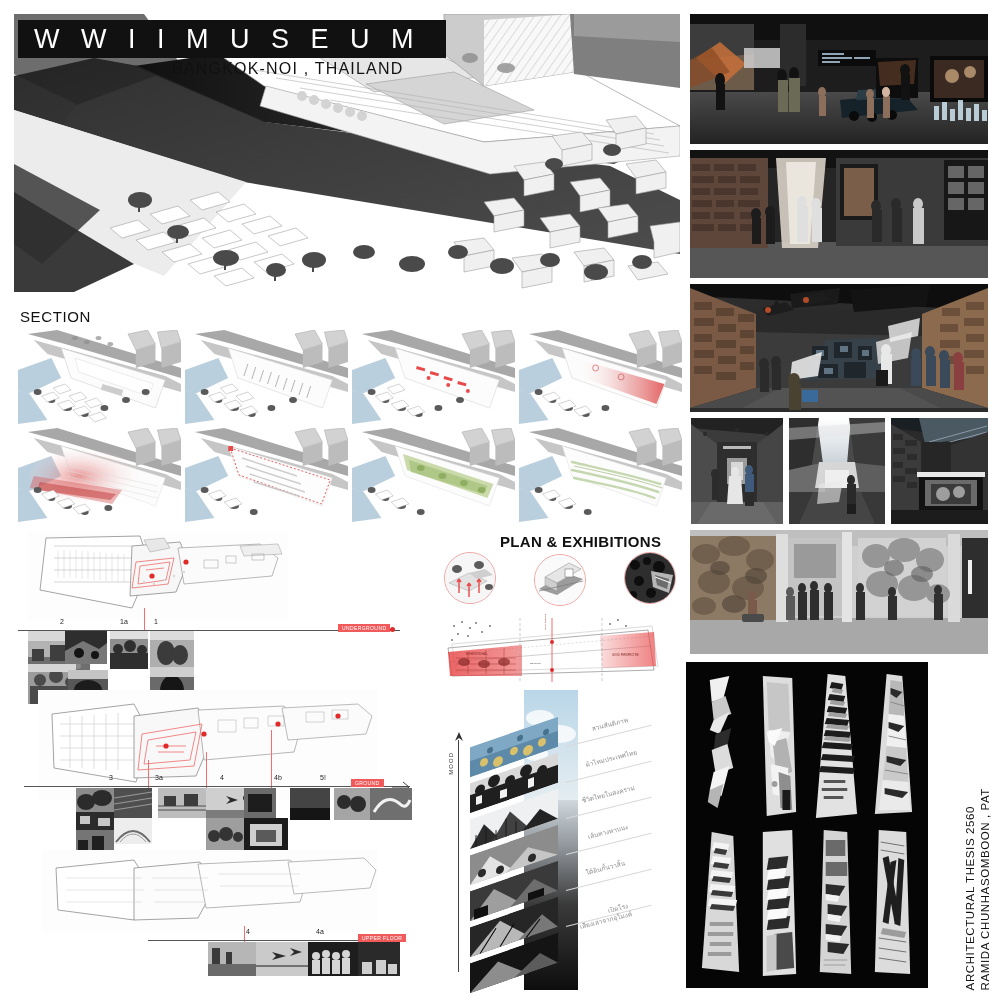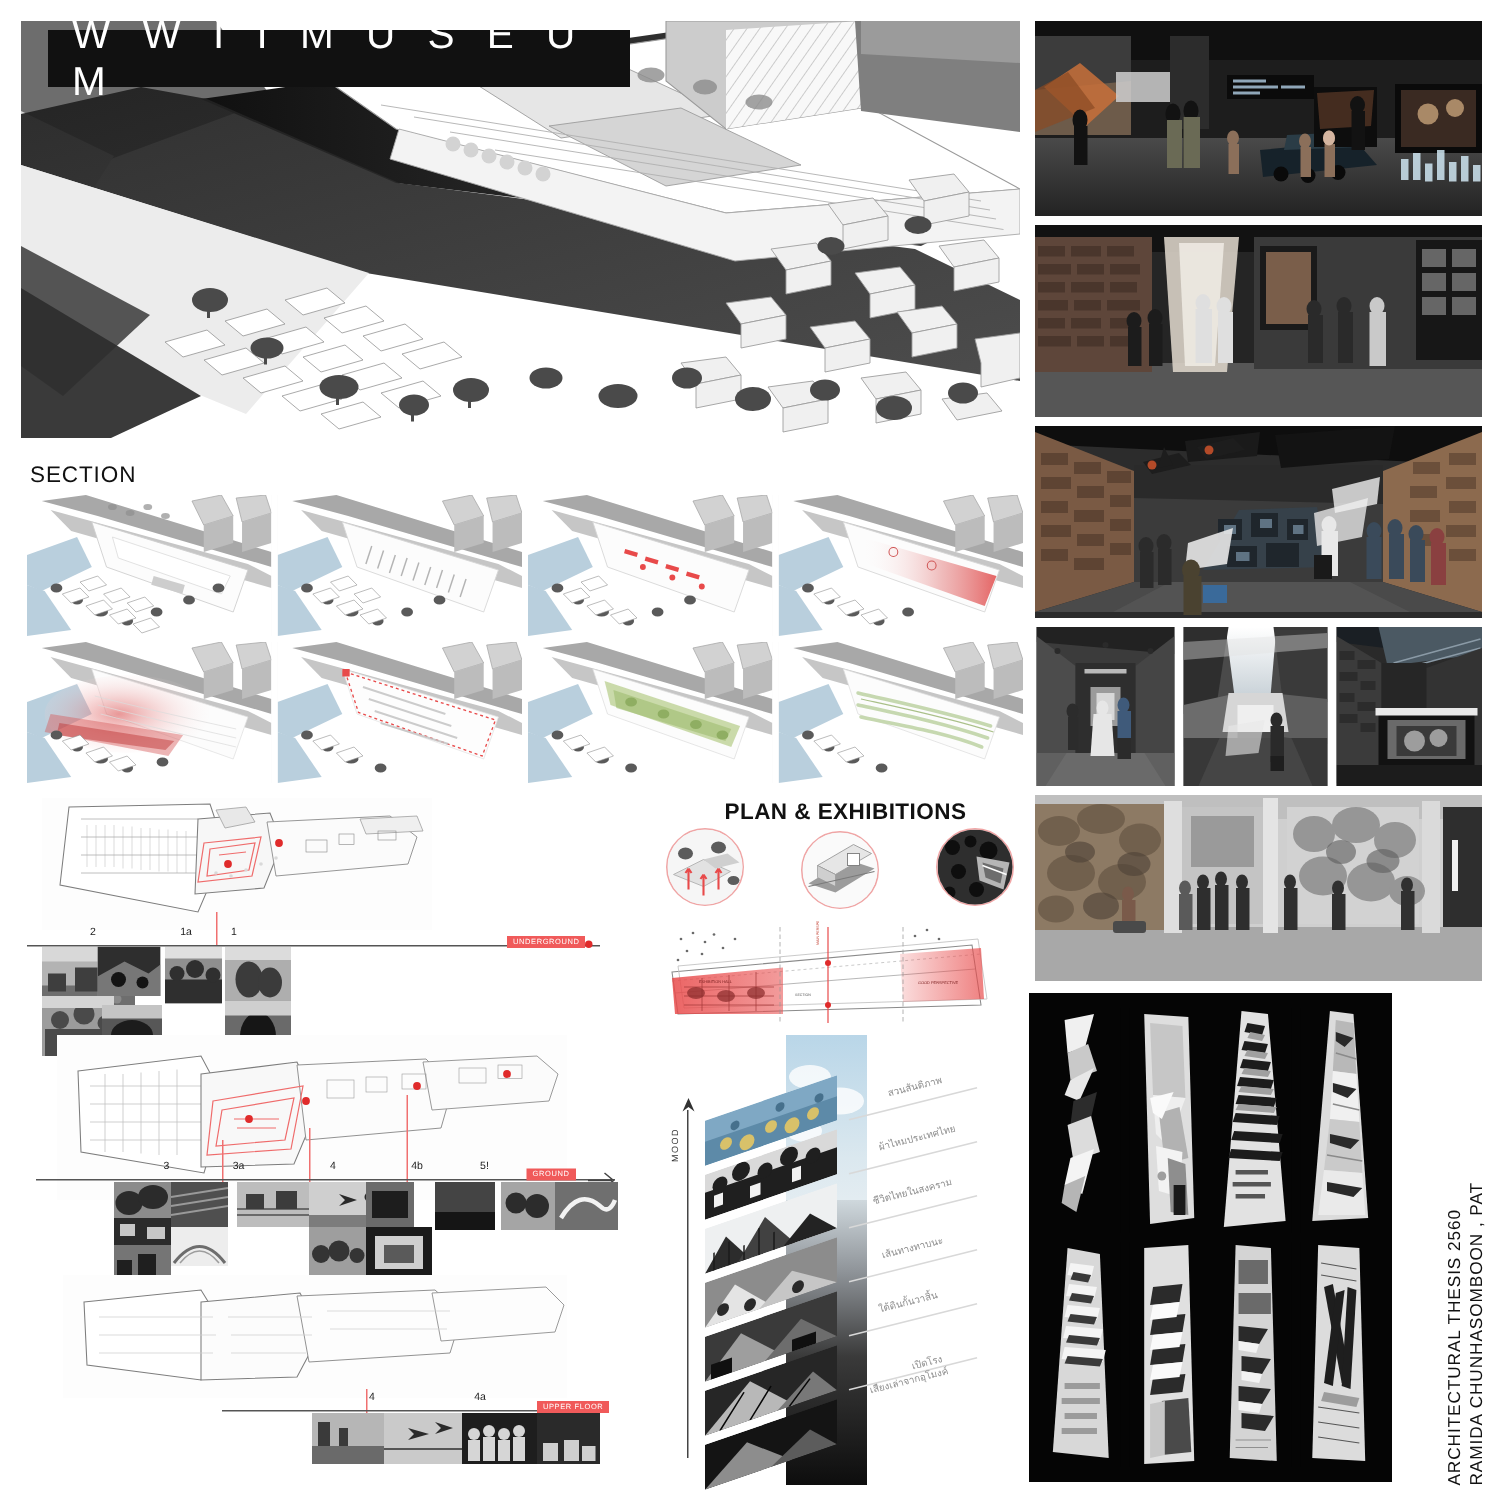--- a/index.html
+++ b/index.html
@@ -6,36 +6,36 @@
   html, body {
     width: 1000px; height: 1000px;
     background: #ffffff;
     font-family: "Liberation Sans", sans-serif;
     overflow: hidden;
   }
   #board { position: relative; width: 1000px; height: 1000px; background: #fff; }
 
   
   .title-bar {
-    position: absolute; left: 32px; top: 20px; width: 388px; height: 38px;
+    position: absolute; left: 18px; top: 20px; width: 428px; height: 38px;
     background: #111; display: flex; align-items: center; padding-left: 16px;
   }
   .title-bar span {
     color: #fff; font-size: 27px; letter-spacing: 7px; font-weight: 400;
     font-family: "Liberation Sans", sans-serif;
   }
   .subtitle {
     position: absolute; left: 172px; top: 60px; width: 240px;
     font-size: 16px; letter-spacing: 1.2px; color: #111; text-align: left;
   }
 
   
   .sect-head { position: absolute; font-size: 15px; letter-spacing: 0.6px; color: #111; }
   #h-analysis { left: 20px; top: 308px; }
-  #h-plan { left: 483px; top: 533px; font-weight: 700; letter-spacing: 0.3px; }
+  #h-plan { left: 500px; top: 533px; font-weight: 700; letter-spacing: 0.3px; }
 
   
   .hero {
     position: absolute; left: 14px; top: 14px; width: 666px; height: 278px;
     background: #f2f2f2; overflow: hidden;
   }
 
   
   .analysis-grid {
     position: absolute; left: 18px; top: 330px; width: 664px; height: 192px;
@@ -253,20 +253,21 @@
         <circle cx="324" cy="94" r="5"></circle>
           <circle cx="336" cy="98" r="5"></circle>
           <circle cx="348" cy="102" r="5"></circle>
       </g>
     </svg>
   </div>
 
   <div class="title-bar">
     <span>W W I I   M U S E U M</span>
   </div>
+  <div class="subtitle">BANGKOK-NOI , THAILAND</div>
 
   <div class="sect-head" id="h-analysis">SECTION</div>
 
   <div class="analysis-grid">
 
     <div class="analysis-cell">
       <svg viewBox="0 0 166 94" width="100%" height="100%" preserveAspectRatio="none">
         <rect width="166" height="94" fill="#fff"></rect>
         <polygon points="0,40 34,28 44,48 10,64 0,60" fill="#b9cfdd"></polygon>
         <polygon points="0,60 12,64 30,90 0,94" fill="#b9cfdd"></polygon>

